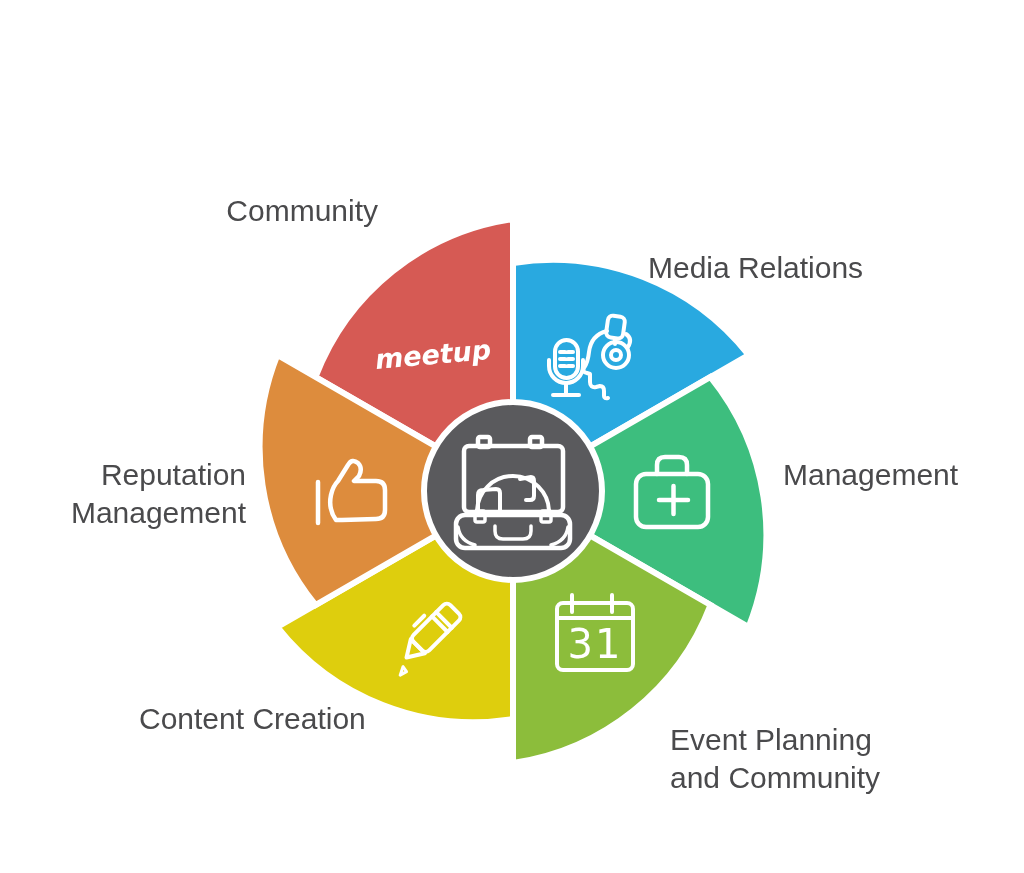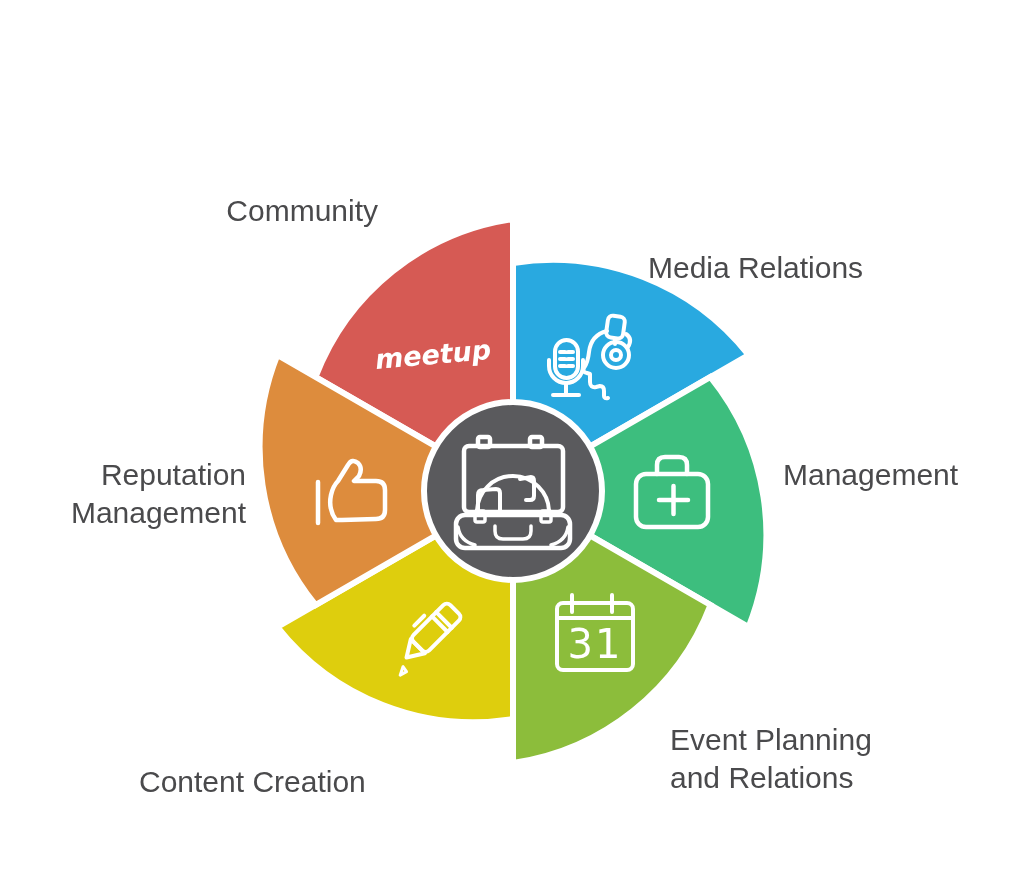--- a/index.html
+++ b/index.html
@@ -17,21 +17,21 @@
     line-height:38px;
     color:#4a4a4c;
     white-space:nowrap;
   }
   .label .line{display:block;}
   .align-right{text-align:right;}
   #label-community{right:646px;top:192px;}
   #label-media{left:648px;top:229px;margin-top:20px;}
   #label-crisis{left:783px;top:456px;}
   #label-event{left:650px;top:721px;margin-left:20px;}
-  #label-content{left:139px;top:763px;}
+  #label-content{left:139px;top:700px;}
   #label-reputation{right:778px;top:456px;}
   .icon-stroke{fill:none;stroke:#ffffff;stroke-linecap:round;stroke-linejoin:round;}
 </style>
 </head>
 <body>
 
 <div id="stage" style="background: rgb(255, 255, 255);">
 
   <svg id="wheel-svg" width="1024" height="873" viewBox="0 0 1024 873">
 
@@ -129,21 +129,21 @@
   <div class="label" id="label-media" style="color: rgb(74, 74, 76);">
     <span class="line">Media Relations</span>
   </div>
 
   <div class="label" id="label-crisis" style="color: rgb(74, 74, 76);">
     <span class="line">Management</span>
   </div>
 
   <div class="label" id="label-event" style="color: rgb(74, 74, 76);">
     <span class="line">Event Planning</span>
-    <span class="line">and Relations</span>
+    <span class="line">and Community</span>
   </div>
 
   <div class="label" id="label-content" style="color: rgb(74, 74, 76);">
     <span class="line">Content Creation</span>
   </div>
 
   <div class="label align-right" id="label-reputation" style="color: rgb(74, 74, 76);">
     <span class="line">Reputation</span>
     <span class="line">Management</span>
   </div>

